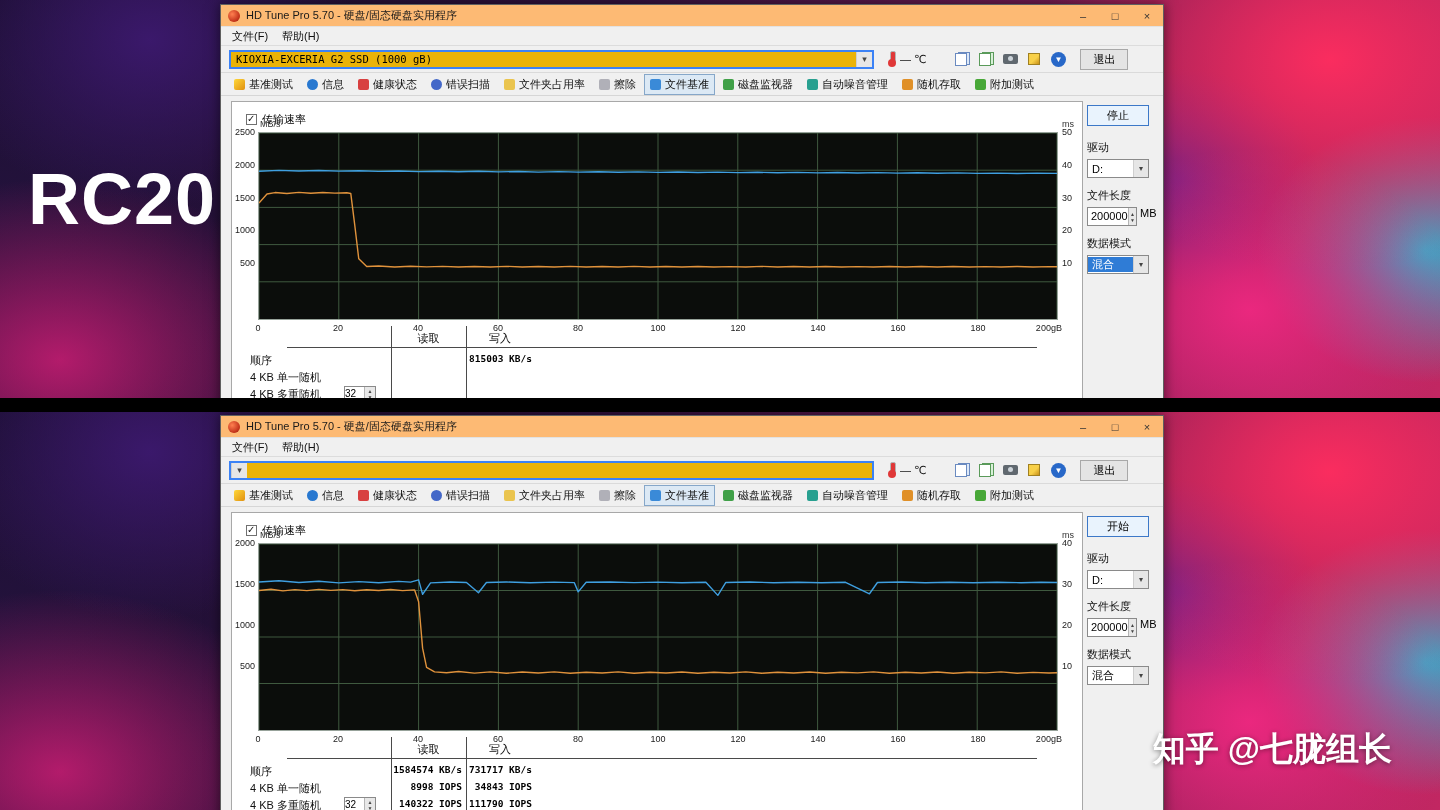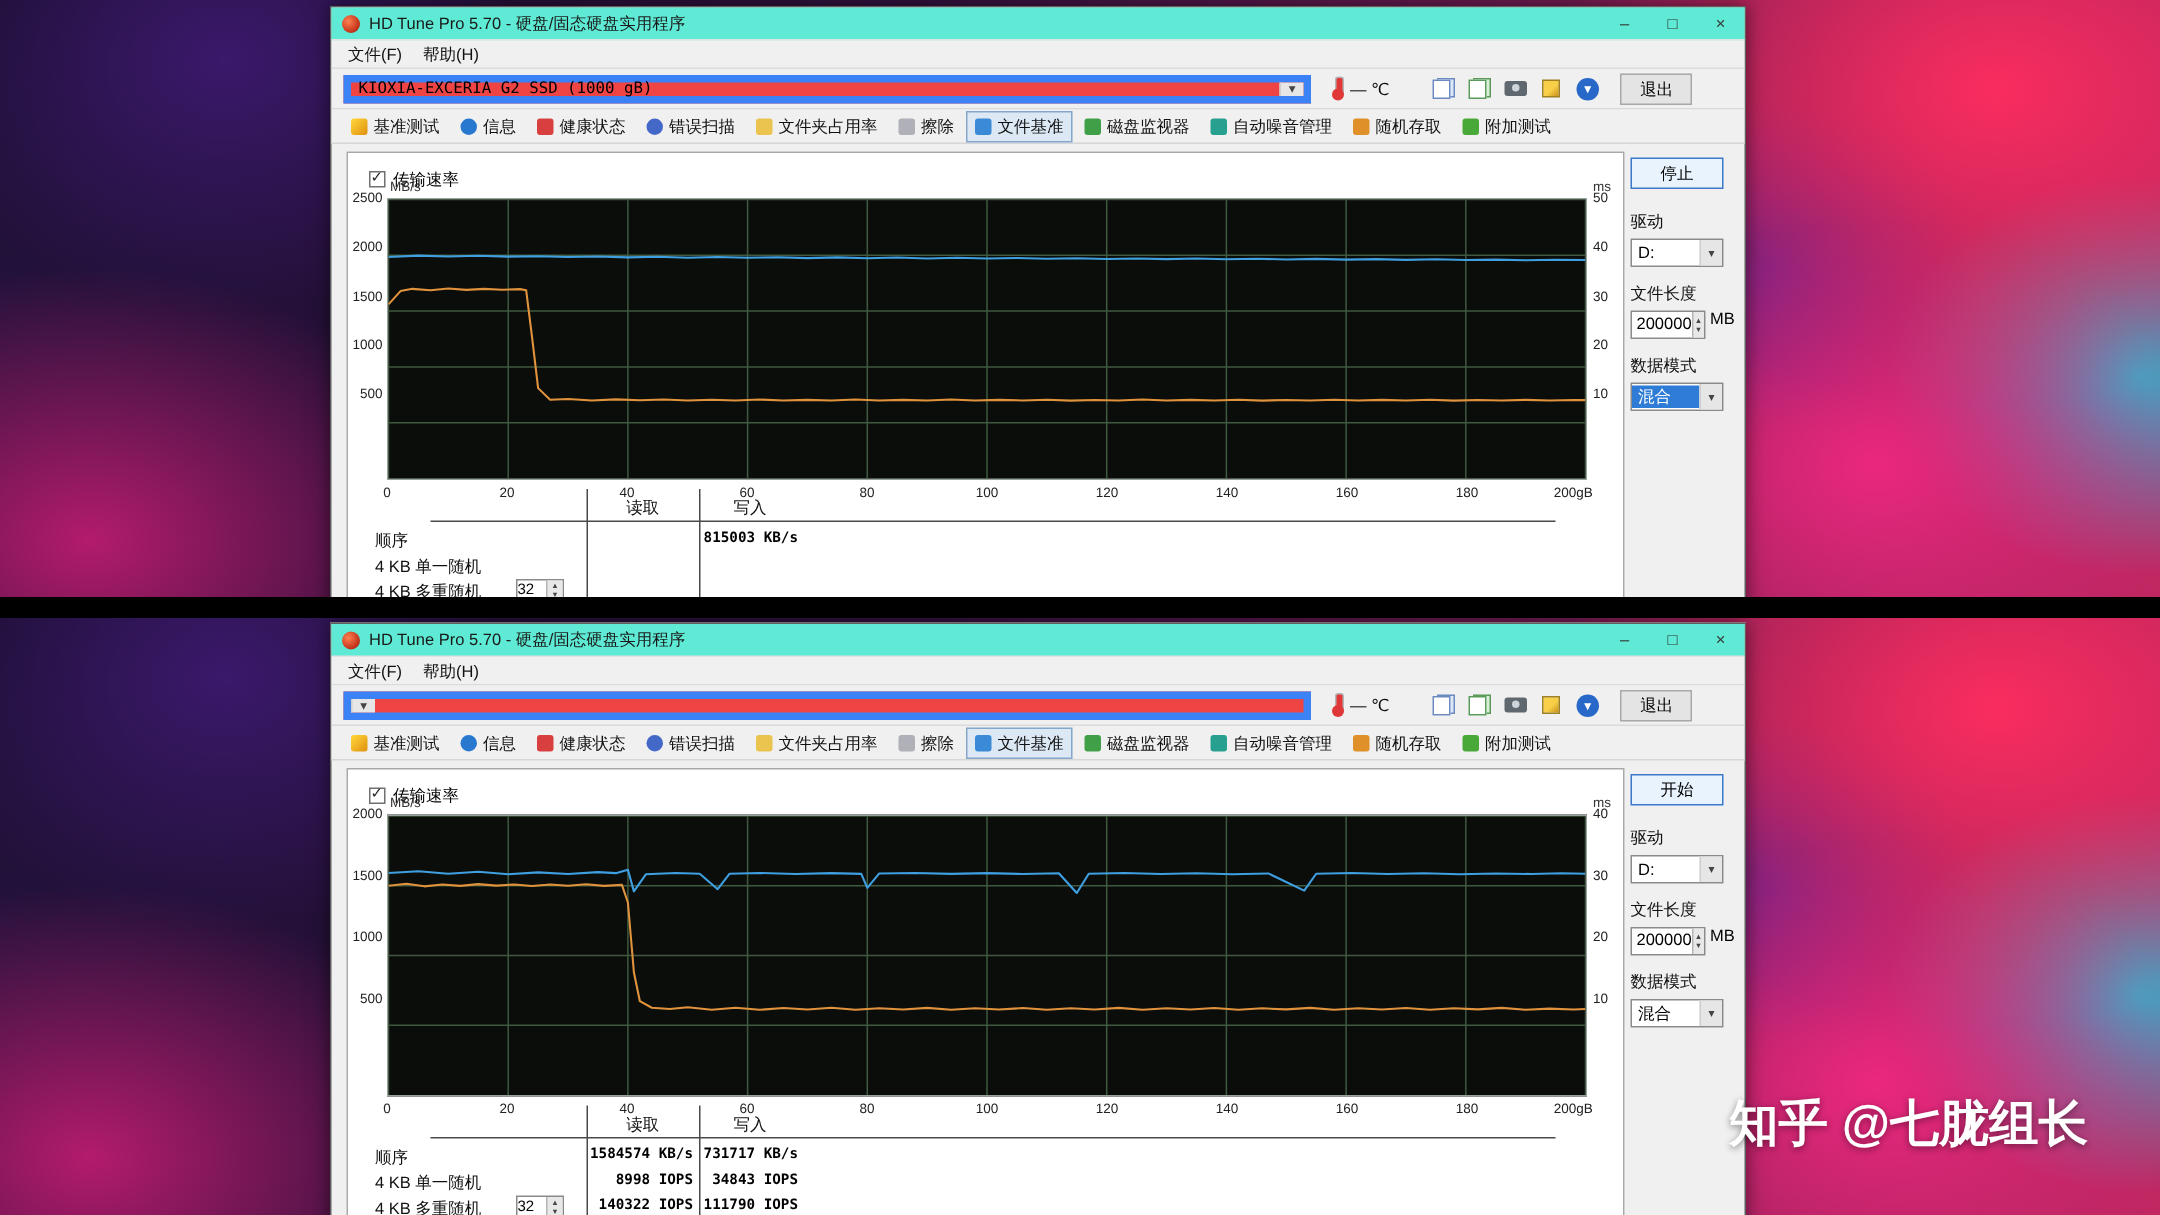--- a/index.html
+++ b/index.html
@@ -24,35 +24,35 @@
     font-family:"Liberation Sans",sans-serif}
   .half-top .big-label{left:28px;top:158px}
   .half-bottom .big-label{left:34px;top:176px}
 
   .watermark{position:absolute;right:48px;top:727px;z-index:40;font-size:33px;font-weight:600;color:#fff;
     text-shadow:0 1px 5px rgba(0,0,0,.45)}
 
   
   .hdtune-window{position:absolute;left:220px;width:944px;height:524px;background:#f0f0f0;
     border:1px solid #5f5f5f;box-shadow:0 0 12px rgba(0,0,0,.55)}
-  .titlebar{height:22px;background:#5eead4;display:flex;align-items:center;padding-left:7px;
+  .titlebar{height:22px;background:#fdba74;display:flex;align-items:center;padding-left:7px;
     border-bottom:1px solid #e2e2e2}
   .app-icon{width:12px;height:12px;border-radius:50%;flex:none;margin-right:6px;
     background:radial-gradient(circle at 35% 35%,#ff8050,#c03018 70%,#701008)}
   .title-text{font-size:11px;color:#1a1a1a;white-space:nowrap}
   .winbtns{margin-left:auto;display:flex;height:100%}
   .winbtn{width:32px;height:100%;display:flex;align-items:center;justify-content:center;
     font-size:11px;color:#333;cursor:default}
   .menubar{height:19px;background:#f0f0f0;border-bottom:1px solid #dcdcdc;display:flex;
     align-items:center;padding-left:4px;font-size:11px}
   .menu-item{padding:0 7px;color:#111}
 
   .toolbar{height:27px;display:flex;align-items:center;padding:0 8px;background:#f0f0f0;
     border-bottom:1px solid #dadada}
-  .drive-combo{width:645px;height:19px;background:#ef4444;border:5px solid #3b82f6;display:flex;
+  .drive-combo{width:645px;height:19px;background:#eab308;border:2px solid #3b82f6;display:flex;
     align-items:center;flex:none}
   .combo-text{flex:1;padding:0 5px;font-family:"DejaVu Sans Mono","Liberation Mono",monospace;
     font-size:10.5px;white-space:nowrap;overflow:hidden}
   .combo-arrow{width:16px;height:100%;background:#e6e6e6;border-left:1px solid #cfcfcf;
     font-size:9px;color:#444;display:flex;align-items:center;justify-content:center}
   .thermo{width:8px;height:16px;position:relative;margin-left:14px;flex:none}
   .thermo::before{content:"";position:absolute;left:2px;top:0;width:4px;height:11px;background:#e03838;
     border:1px solid #b5b5b5;border-radius:2px}
   .thermo::after{content:"";position:absolute;left:0;bottom:0;width:8px;height:8px;border-radius:50%;background:#e03838}
   .temp-text{font-size:11px;margin-left:4px;color:#111;white-space:nowrap}
@@ -145,20 +145,21 @@
   .num-input{width:50px;height:19px;border:1px solid #8a8a8a;background:#fff;display:flex;font-size:11px}
   .num-input .val{flex:1;padding-left:3px;line-height:17px}
   .num-spin{width:11px;background:#e8e8e8;border-left:1px solid #b5b5b5;display:flex;flex-direction:column;
     align-items:center;justify-content:center;font-size:5px;line-height:6px;color:#444}
   .unit{font-size:11px}
 </style>
 </head>
 <body>
 
 <div class="half half-top">
+  <div class="big-label">RC20</div>
 
   <div class="hdtune-window" style="top:4px">
     <div class="titlebar">
       <span class="app-icon"></span>
       <span class="title-text">HD Tune Pro 5.70 - 硬盘/固态硬盘实用程序</span>
       <span class="winbtns">
         <span class="winbtn">–</span>
         <span class="winbtn">□</span>
         <span class="winbtn">×</span>
       </span>

